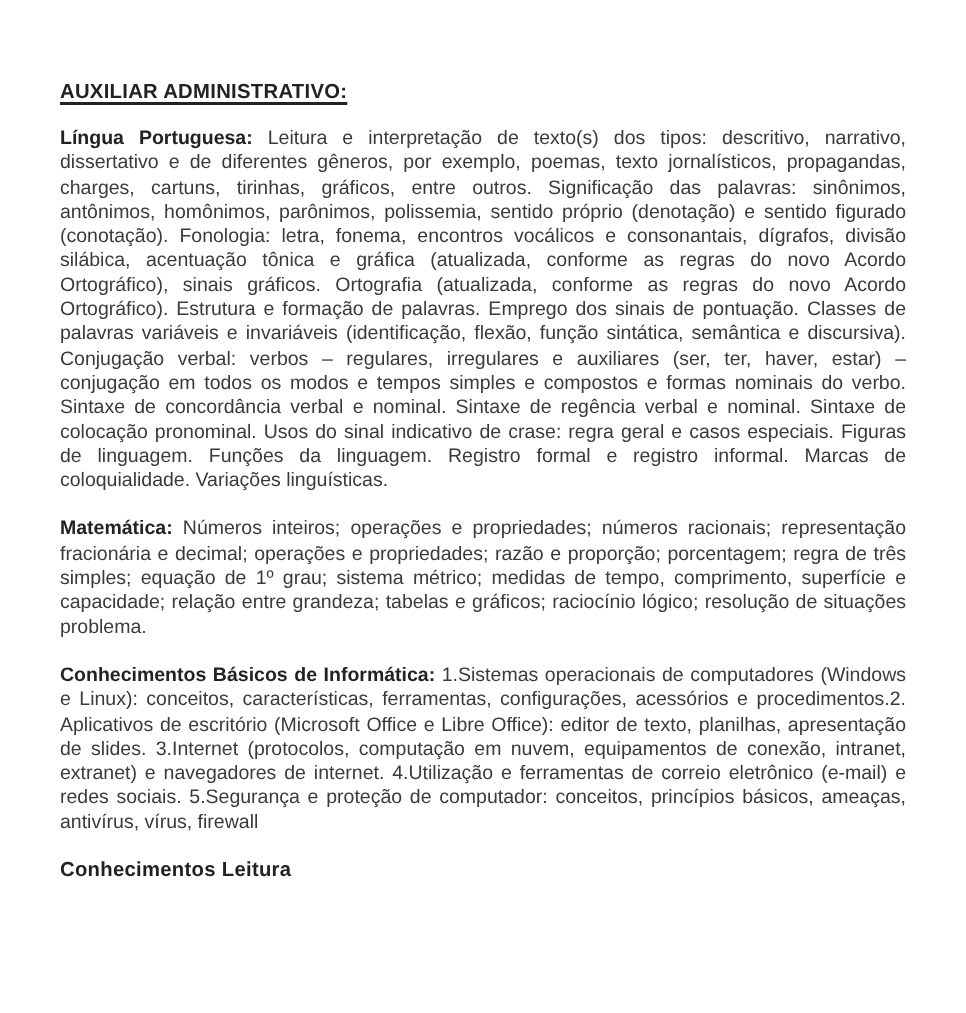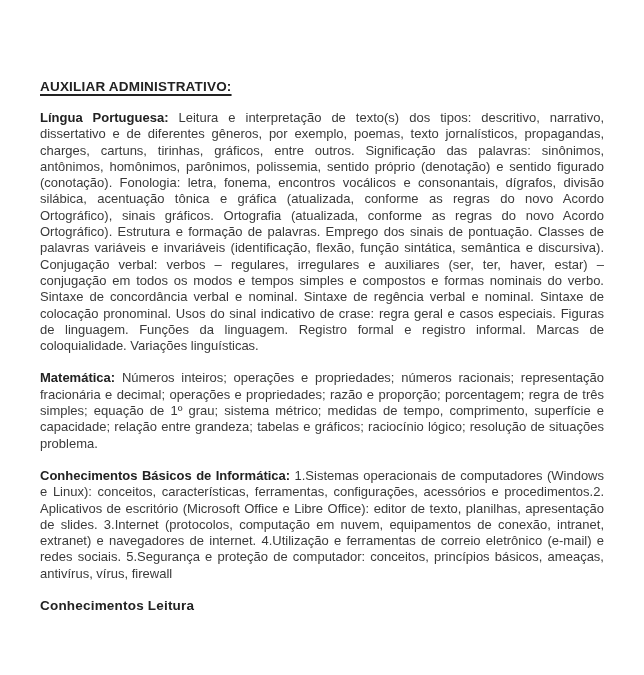--- a/index.html
+++ b/index.html
@@ -10,21 +10,21 @@
   body {
     width: 644px;
     height: 675px;
     overflow: hidden;
     font-family: "Liberation Sans", sans-serif;
   }
   .page {
     box-sizing: border-box;
     width: 644px;
     height: 675px;
-    padding: 79px 40px 0 40px;
+    padding: 53px 40px 0 40px;
     background: #ffffff;
   }
   .doc-title {
     margin: 0 0 15px 0;
     font-size: 13.5px;
     line-height: 16px;
     font-weight: bold;
     color: #222222;
     letter-spacing: 0.2px;
     text-decoration: underline;

